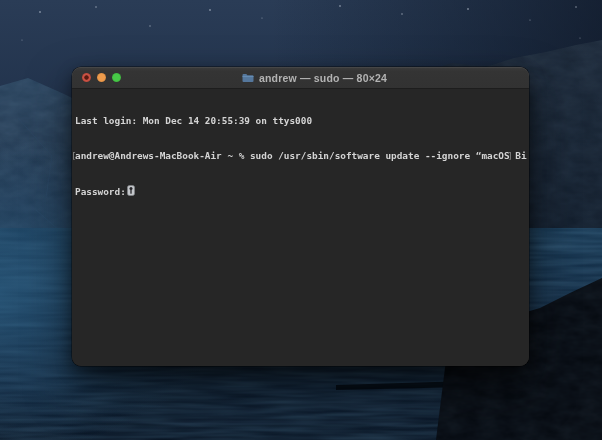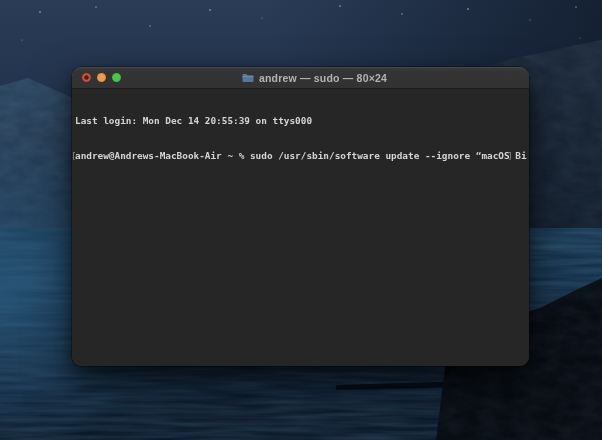--- a/index.html
+++ b/index.html
@@ -160,16 +160,21 @@
             <path d="M0.5 3.1 L11.5 3.1 L11.5 4.1 L0.5 4.1 Z" fill="#688fb6"></path>
           </svg>
         </span>
         <span class="title">andrew — sudo — 80×24</span>
       </div>
     </div>
 
     <div class="term">
       <div class="tline"><span>Last login: Mon Dec 14 20:55:39 on ttys000</span></div>
       <div class="tline"><span class="mark open">[</span><span>andrew@Andrews-MacBook-Air ~ % sudo /usr/sbin/software update --ignore “macOS Bi</span><span class="mark close">]</span></div>
+      <div class="tline"><span>Password:</span><span class="keyicon"><svg width="8" height="11" viewBox="0 0 8 11">
+              <rect x="0.5" y="0.5" width="7" height="10" rx="1.8" fill="#c3c6ca" stroke="#85888c" stroke-width="0.6"></rect>
+              <circle cx="4" cy="3.5" r="1.5" fill="#242428"></circle>
+              <rect x="3.35" y="4.4" width="1.3" height="4.4" rx="0.6" fill="#242428"></rect>
+            </svg></span></div>
     </div>
 
   </div>
 </div>
 
 </body></html>

